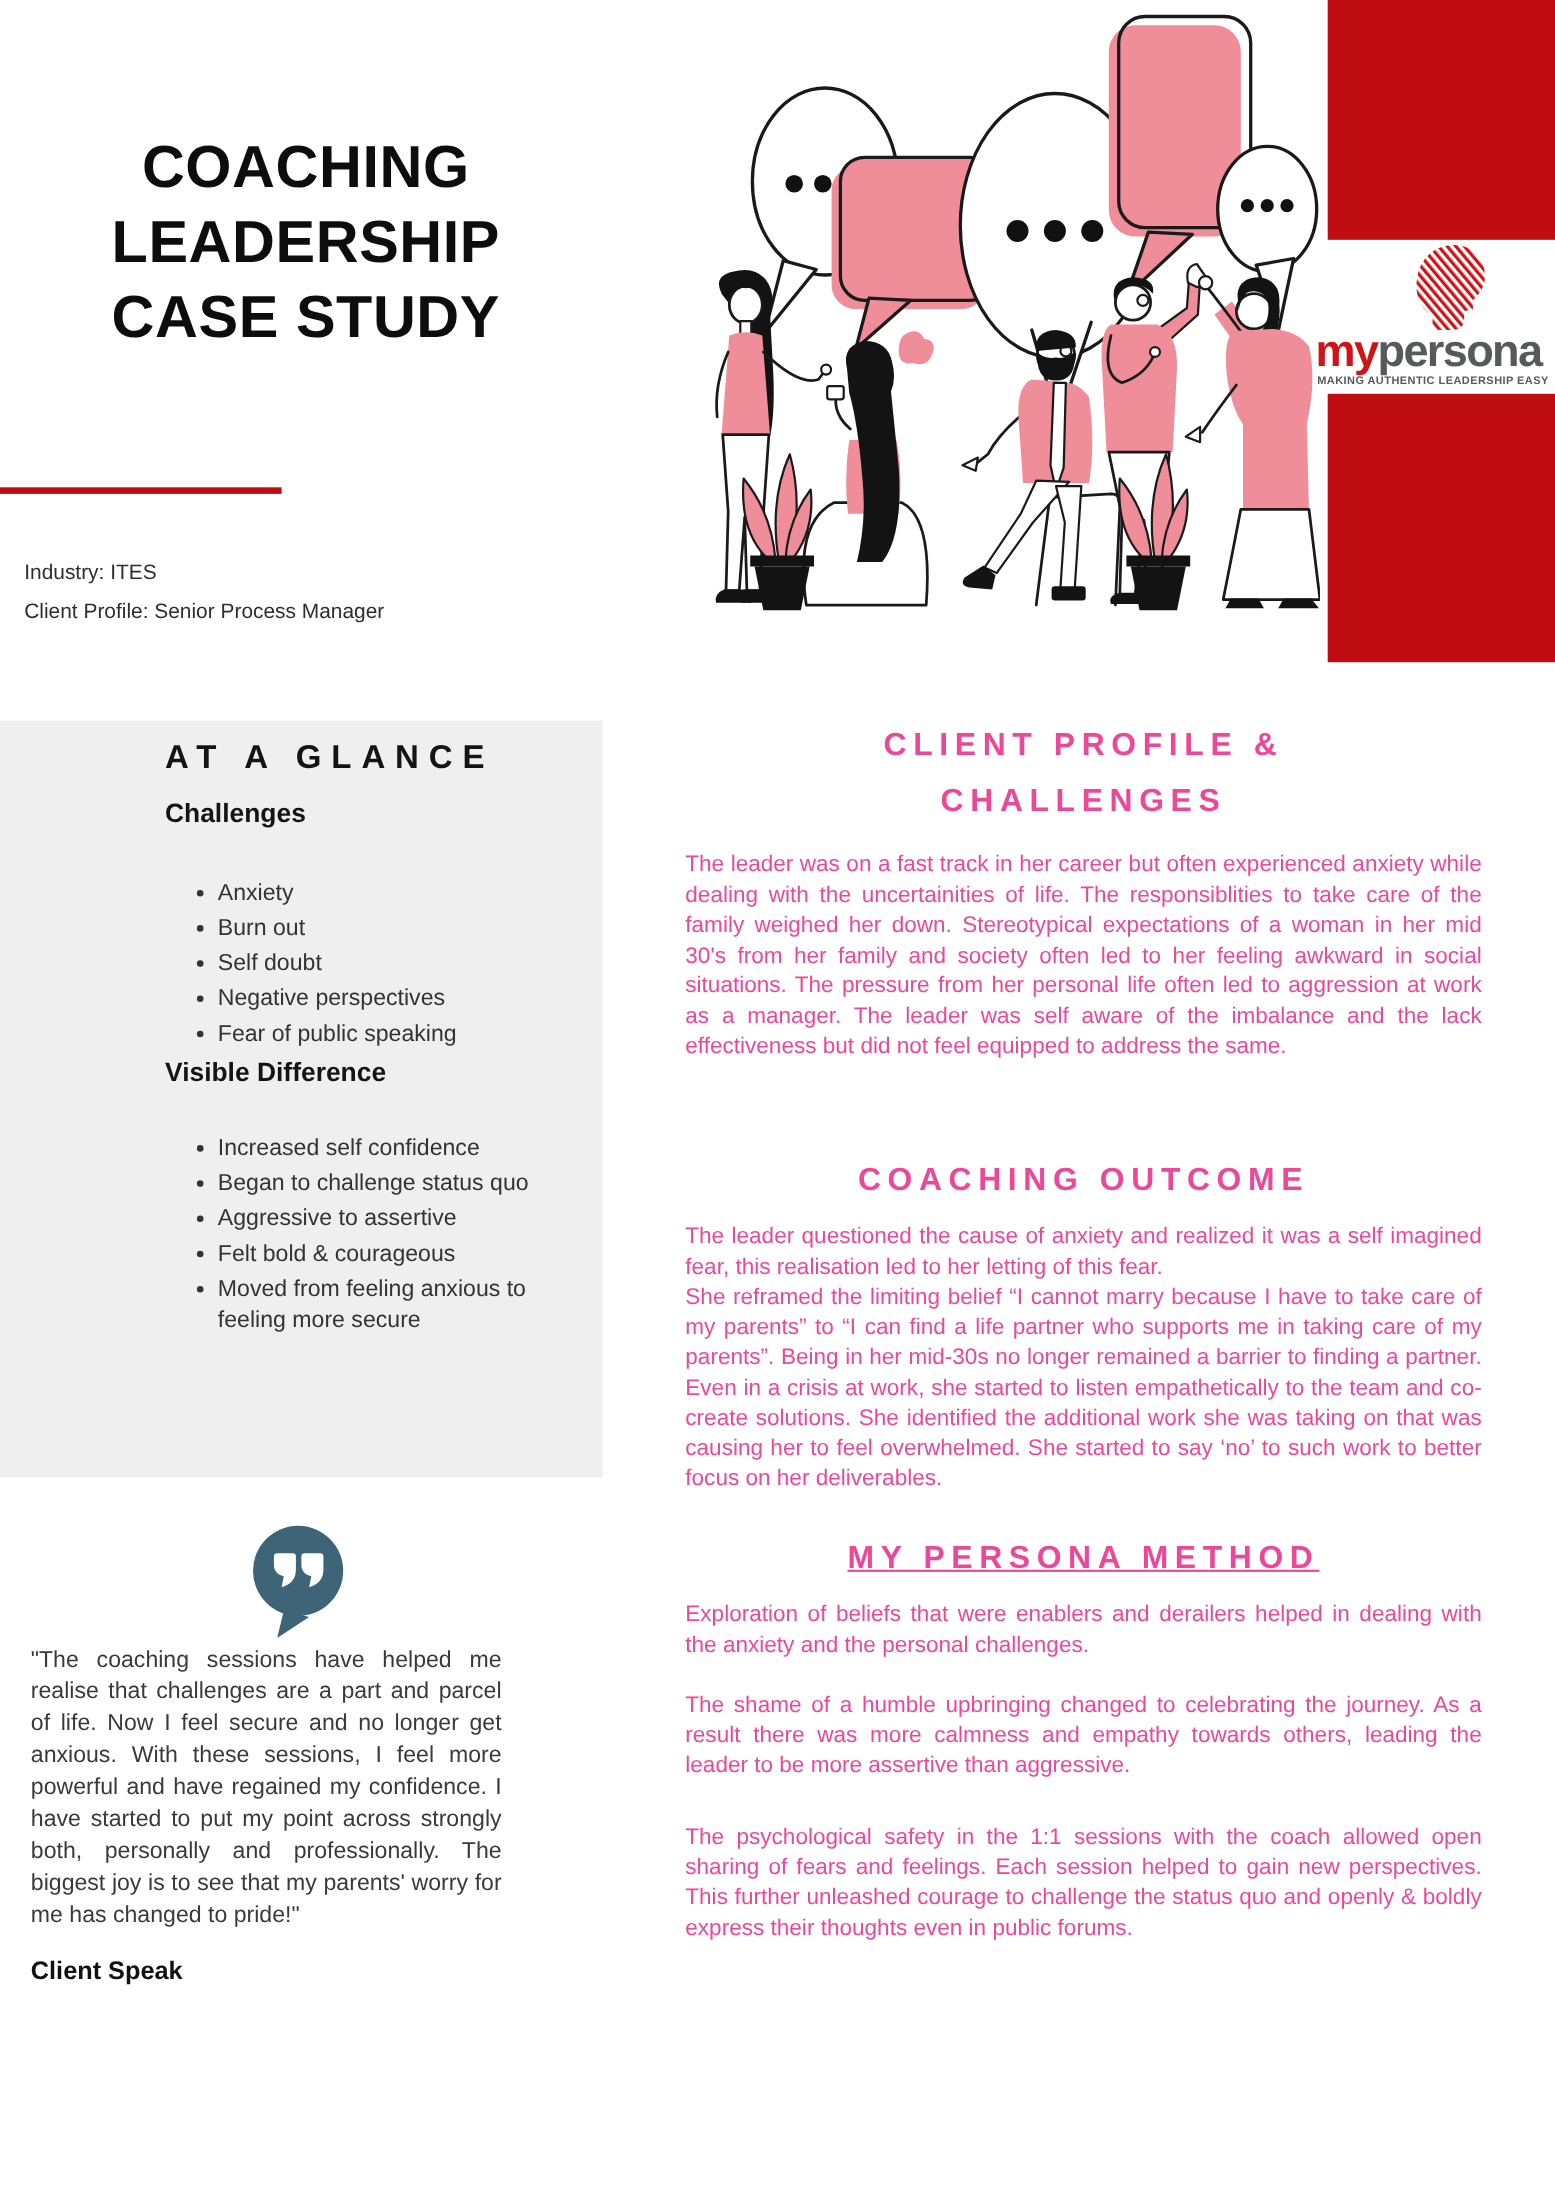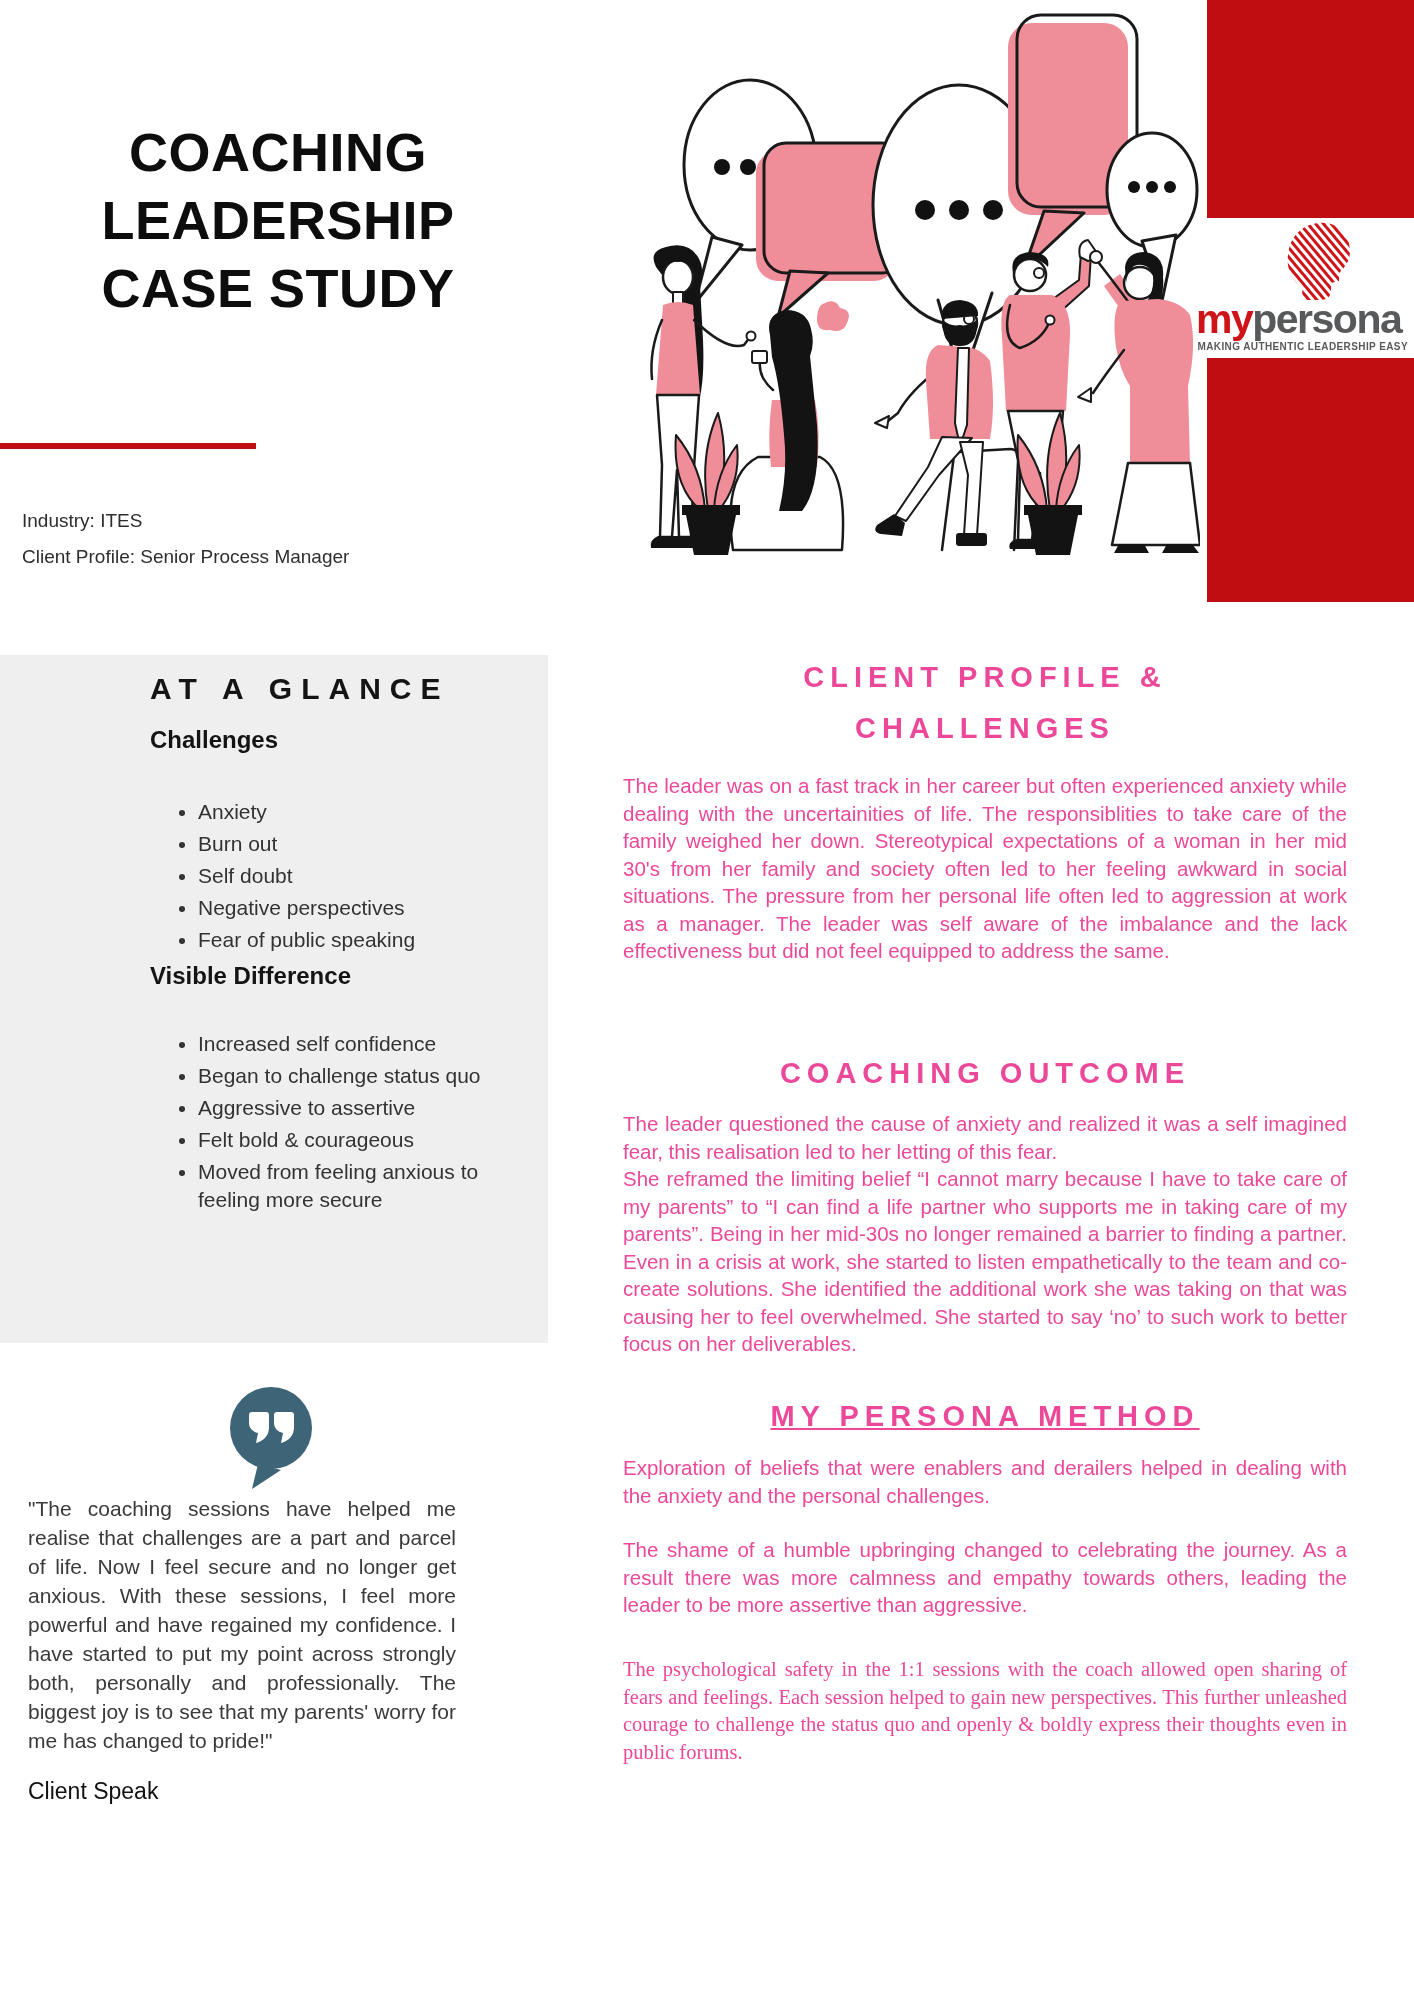--- a/index.html
+++ b/index.html
@@ -34,34 +34,34 @@
   .bullets{position:absolute;left:150px;width:308px;margin:14px;padding:0 0 0 34px;
            font-size:21px;line-height:28px;color:#333;}
   .bullets li{margin-bottom:4px;}
   .bullets.b1{top:784px;}
   .bullets.b2{top:1016px;}
 
   
   .quote-icon{position:absolute;left:228px;top:1386px;width:86px;height:104px;}
   .quote-text{position:absolute;left:28px;top:1494px;width:428px;font-size:21px;line-height:29px;
               text-align:justify;color:#3a3a3a;}
-  .quote-attrib{position:absolute;left:28px;top:1778px;font-size:23px;font-weight:normal;color:#111;}
+  .quote-attrib{position:absolute;left:28px;top:1778px;font-size:23px;font-weight:bold;color:#111;}
 
   
   .rc{position:absolute;left:623px;width:724px;}
   .rc-heading{font-size:29px;font-weight:bold;letter-spacing:6px;color:#ec4899;line-height:51px;text-align:center;}
   .h-cp{top:652px;}
   .h-co{top:1048px;}
   .h-mp{top:1391px;text-decoration:underline;}
   .rc-body{font-size:20.5px;line-height:27.5px;text-align:justify;color:#ec4899;}
   .p-cp{top:772px;}
   .p-co{top:1110px;}
   .p-m1{top:1454px;}
   .p-m2{top:1536px;}
-  .p-m3{top:1656px;font-family:Liberation Serif, serif;}
+  .p-m3{top:1656px;}
 
   .illustration{position:absolute;left:490px;top:5px;width:710px;height:550px;}
 </style>
 </head>
 <body>
 
 <div class="page">
 
   <div class="title">
     <div>COACHING</div>

